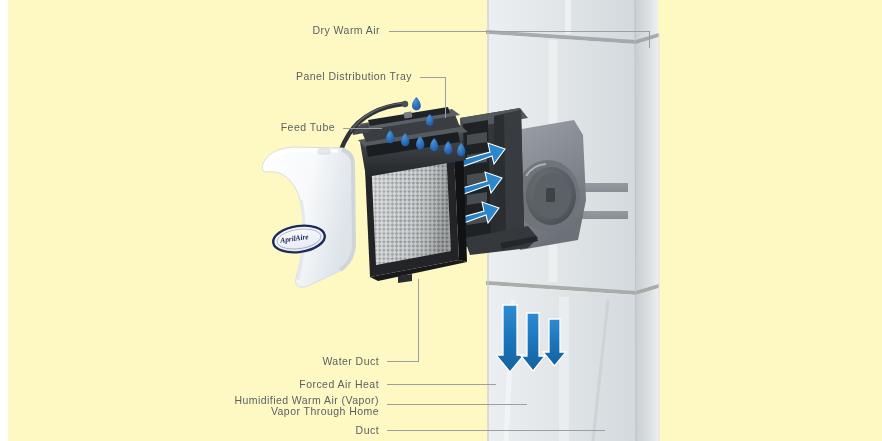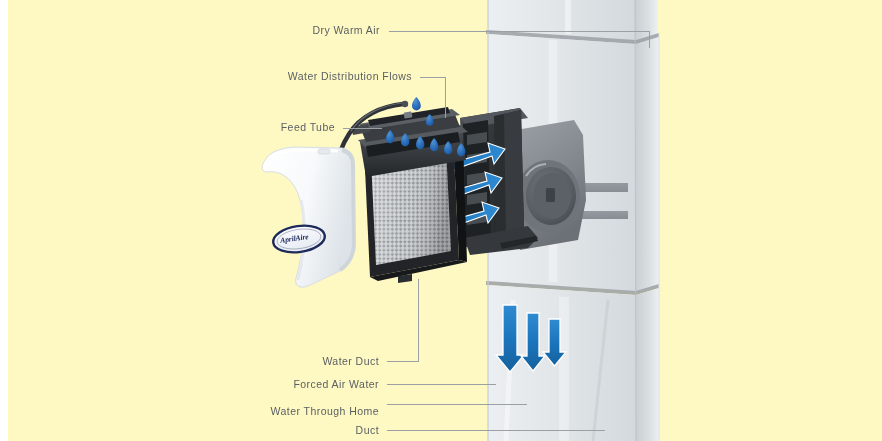--- a/index.html
+++ b/index.html
@@ -268,28 +268,29 @@
       <path d="M335 128 L374 128"></path>
       <path d="M379 361 L410 361 L410 279"></path>
       <path d="M379 384 L488 384"></path>
       <path d="M379 404 L519 404"></path>
       <path d="M379 430 L597 430"></path>
     </g>
   </svg>
 
   <div class="lbl r" style="left:372px;top:24px;">Dry Warm Air</div>
 
-  <div class="lbl r" style="left:404px;top:70px;">Water Distribution Flows</div>
+  <div class="lbl r" style="left:404px;top:70px;">Panel Distribution Tray</div>
 
   <div class="lbl r" style="left:327px;top:121px;">Feed Tube</div>
 
   <div class="lbl r" style="left:371px;top:355px;">Water Duct</div>
 
-  <div class="lbl r" style="left:371px;top:378px;">Forced Air Water</div>
-
-
-  <div class="lbl r" style="left:371px;top:405px;">Water Through Home</div>
+  <div class="lbl r" style="left:371px;top:378px;">Forced Air Heat</div>
+
+  <div class="lbl r" style="left:371px;top:394px;">Humidified Warm Air (Vapor)</div>
+
+  <div class="lbl r" style="left:371px;top:405px;">Vapor Through Home</div>
 
   <div class="lbl r" style="left:371px;top:424px;text-align:center;">Duct</div>
 
   <div class="logotext" style="left:272px;top:234px;">AprilAire</div>
 
 </div>
 
 </body></html>

